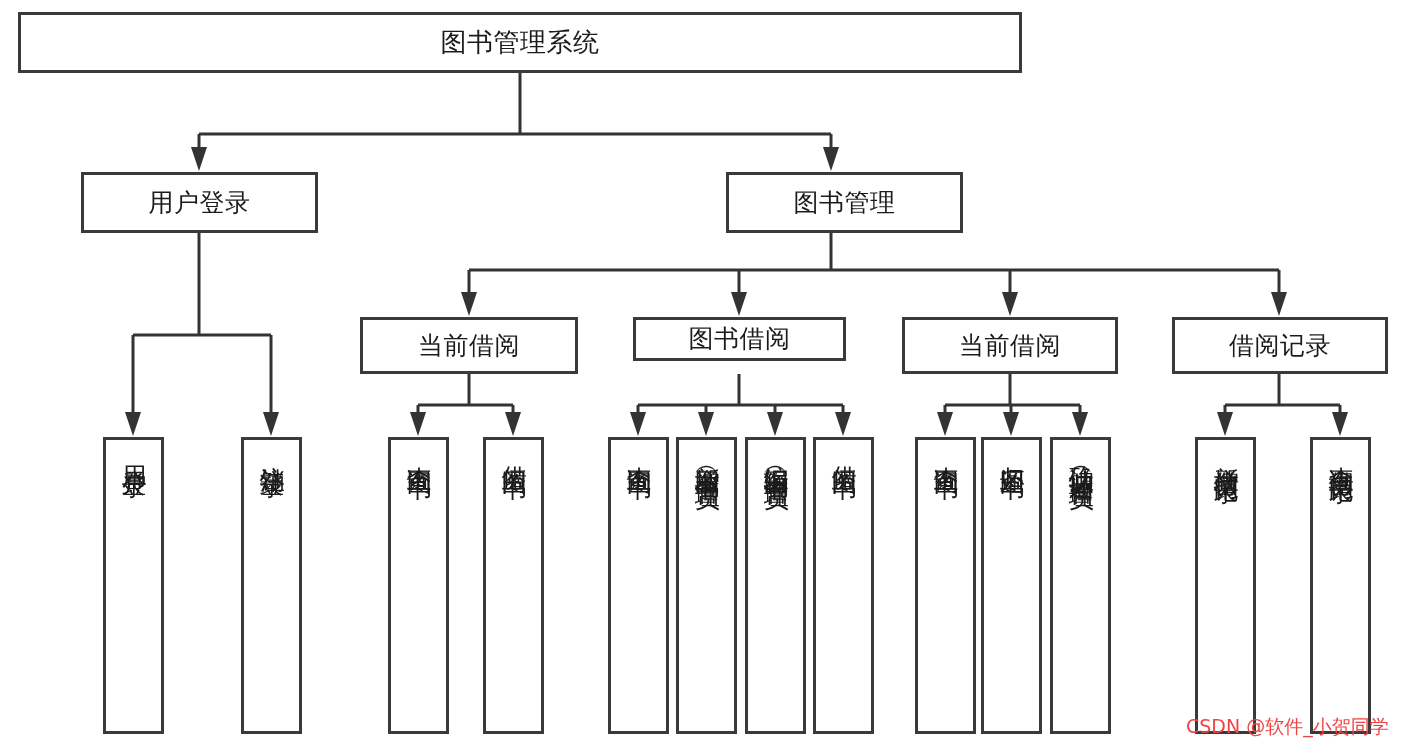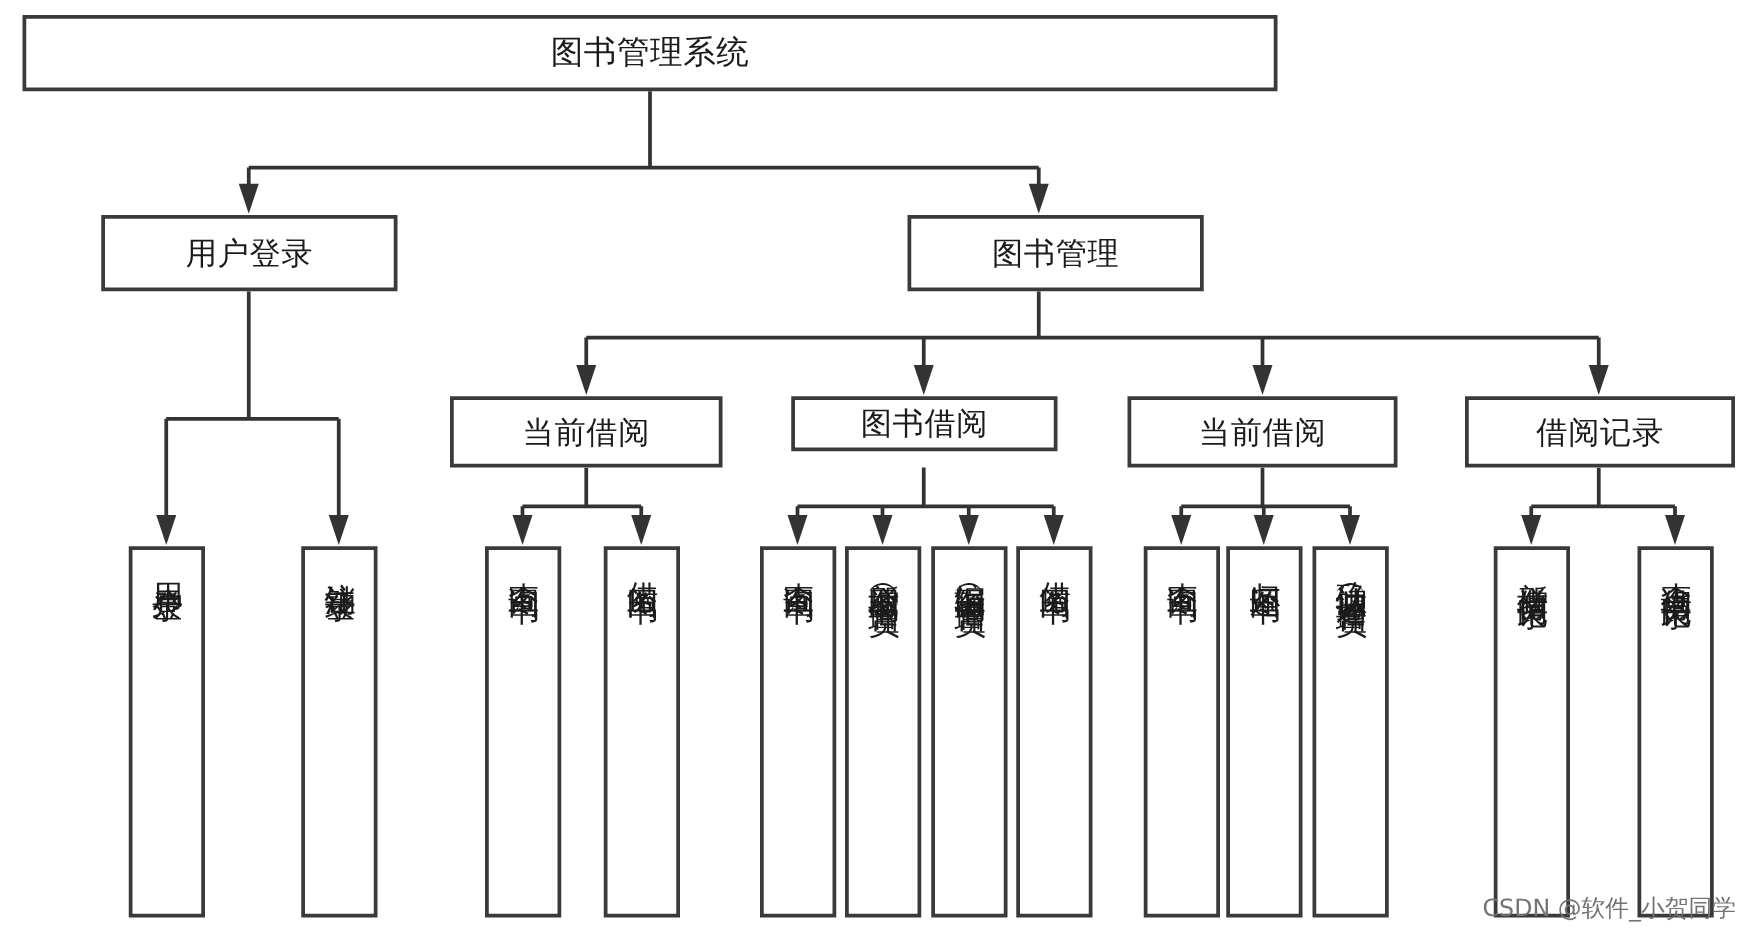--- a/index.html
+++ b/index.html
@@ -61,21 +61,21 @@
     font-size: 25px;
     line-height: 1.05;
     letter-spacing: 3px;
     white-space: nowrap;
   }
   #watermark {
     position: absolute;
     left: 1186px;
     top: 714px;
     font-size: 19px;
-    color: #737373;
+    color: #ef4444;
     white-space: nowrap;
     font-family: "DejaVu Sans", "Liberation Sans", sans-serif;
   }
 </style>
 </head>
 <body>
 
 <div id="diagram-root">
 
   <svg id="connector-layer" viewBox="0 0 1405 747" width="1405" height="747" xmlns="http://www.w3.org/2000/svg">

